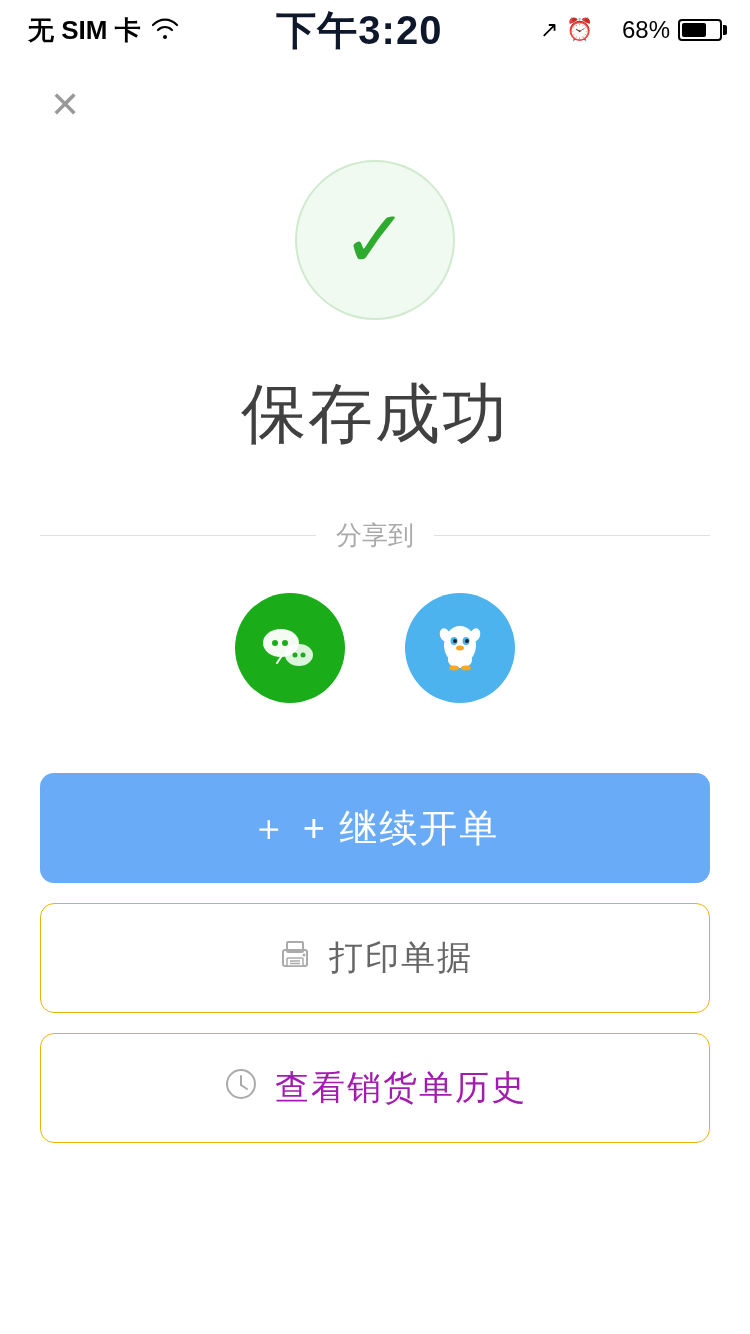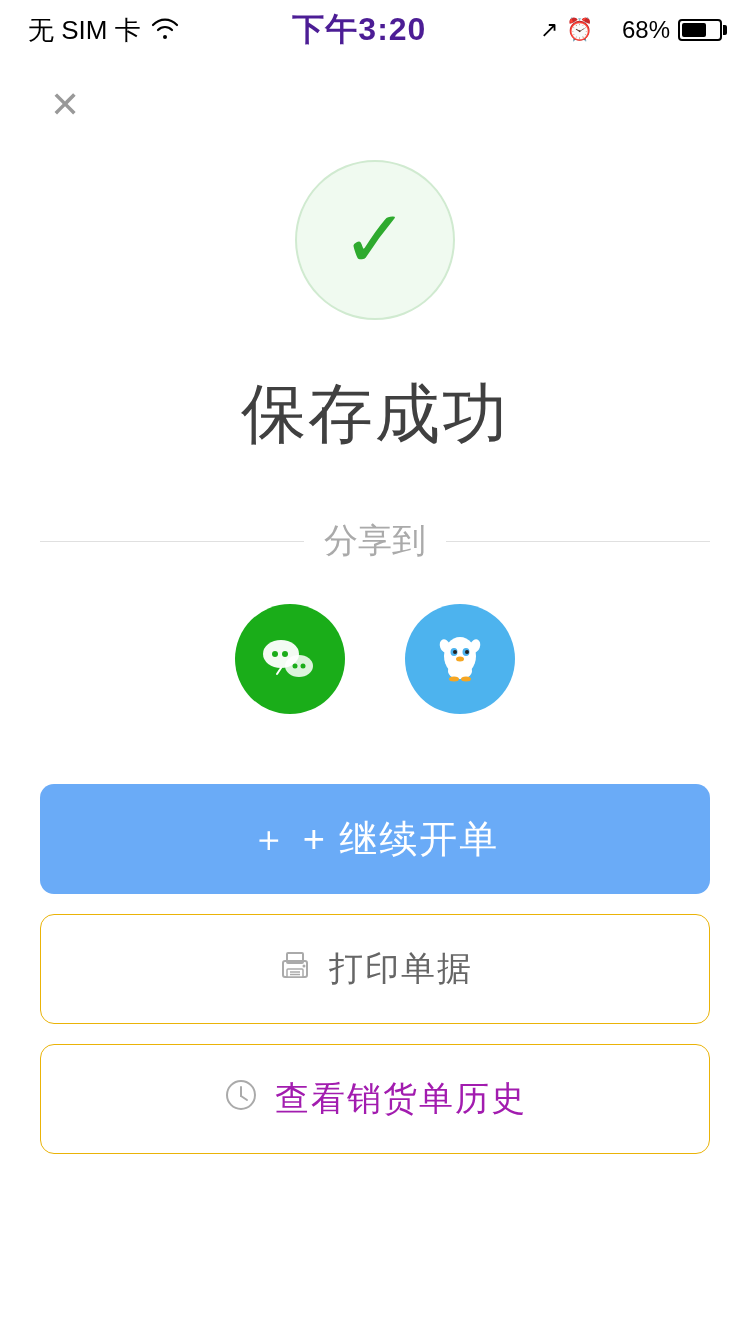--- a/index.html
+++ b/index.html
@@ -25,27 +25,27 @@
       padding: 0 28px;
       flex-shrink: 0;
     }
 
     .status-left {
       display: flex;
       align-items: center;
       gap: 10px;
       font-size: 26px;
       color: #000;
-      font-weight: 400;
+      font-weight: 700;
     }
 
     .status-center {
-      font-size: 32px;
+      font-size: 40px;
       font-weight: 600;
-      color: #4c1d95;
+      color: #0f172a;
       letter-spacing: 1px;
     }
 
     .status-right {
       display: flex;
       align-items: center;
       gap: 8px;
       font-size: 24px;
       color: #000;
     }
@@ -159,21 +159,21 @@
       gap: 20px;
     }
 
     .divider-line {
       flex: 1;
       height: 1px;
       background: #e0e0e0;
     }
 
     .share-label {
-      font-size: 34px;
+      font-size: 26px;
       color: #aaa;
       white-space: nowrap;
     }
 
     .share-icons-row {
       display: flex;
       gap: 60px;
       margin-top: 40px;
     }
 

